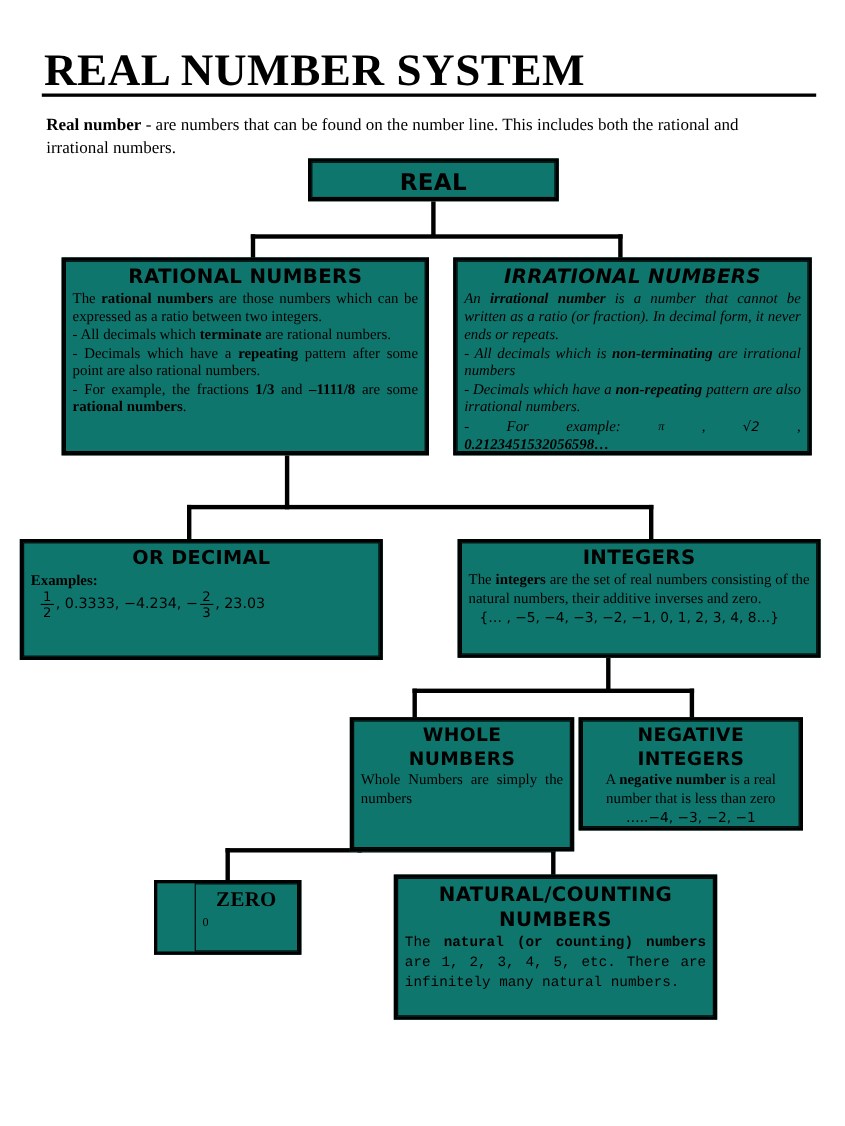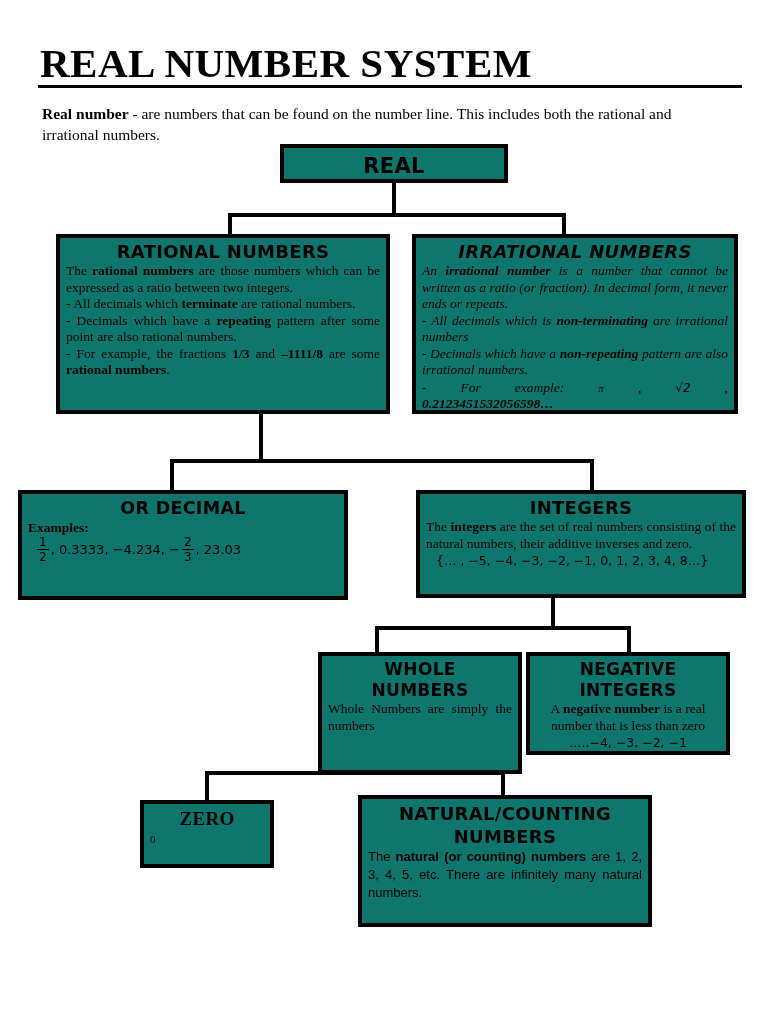--- a/index.html
+++ b/index.html
@@ -95,25 +95,25 @@
 
   #node-rational { left: 56px; top: 234px; width: 334px; height: 180px; }
   #node-irrational { left: 412px; top: 234px; width: 326px; height: 180px; font-style: italic; }
 
   #node-nonint { left: 18px; top: 490px; width: 330px; height: 110px; }
   #node-integers { left: 416px; top: 490px; width: 330px; height: 108px; }
 
   #node-whole { left: 274px; top: 652px; width: 204px; height: 122px; margin-left: 44px; }
   #node-negint { left: 526px; top: 652px; width: 204px; height: 103px; }
 
-  #node-zero { left: 140px; top: 800px; width: 134px; height: 68px; }
+  #node-zero { left: 140px; top: 800px; width: 134px; height: 68px; padding-left: 34px; }
   #node-natural { left: 358px; top: 795px; width: 294px; height: 132px; }
 
   #node-natural .node-body {
-    font-family: Liberation Sans, sans-serif;
+    font-family: Liberation Mono, monospace;
     font-size: 13px;
     line-height: 18px;
   }
   #node-natural .node-title { font-size: 18px; line-height: 23px; }
   #node-whole .node-title,
   #node-negint .node-title { font-size: 17px; line-height: 21px; }
   #node-nonint .node-title { font-size: 17.5px; line-height: 22px; }
   #node-zero .node-title { font-family: "Liberation Serif", serif; font-size: 19px; line-height: 24px; }
   #node-zero .node-body { font-size: 11px; }
 

